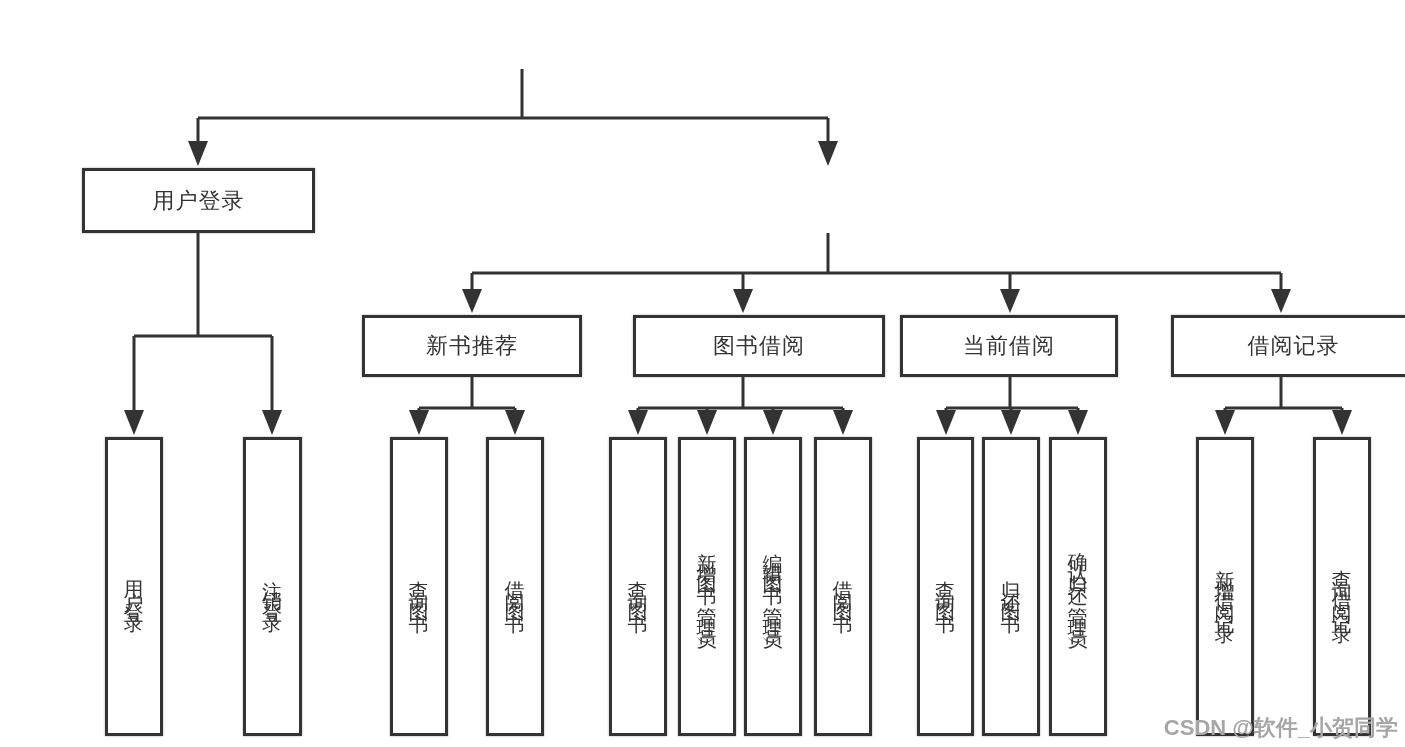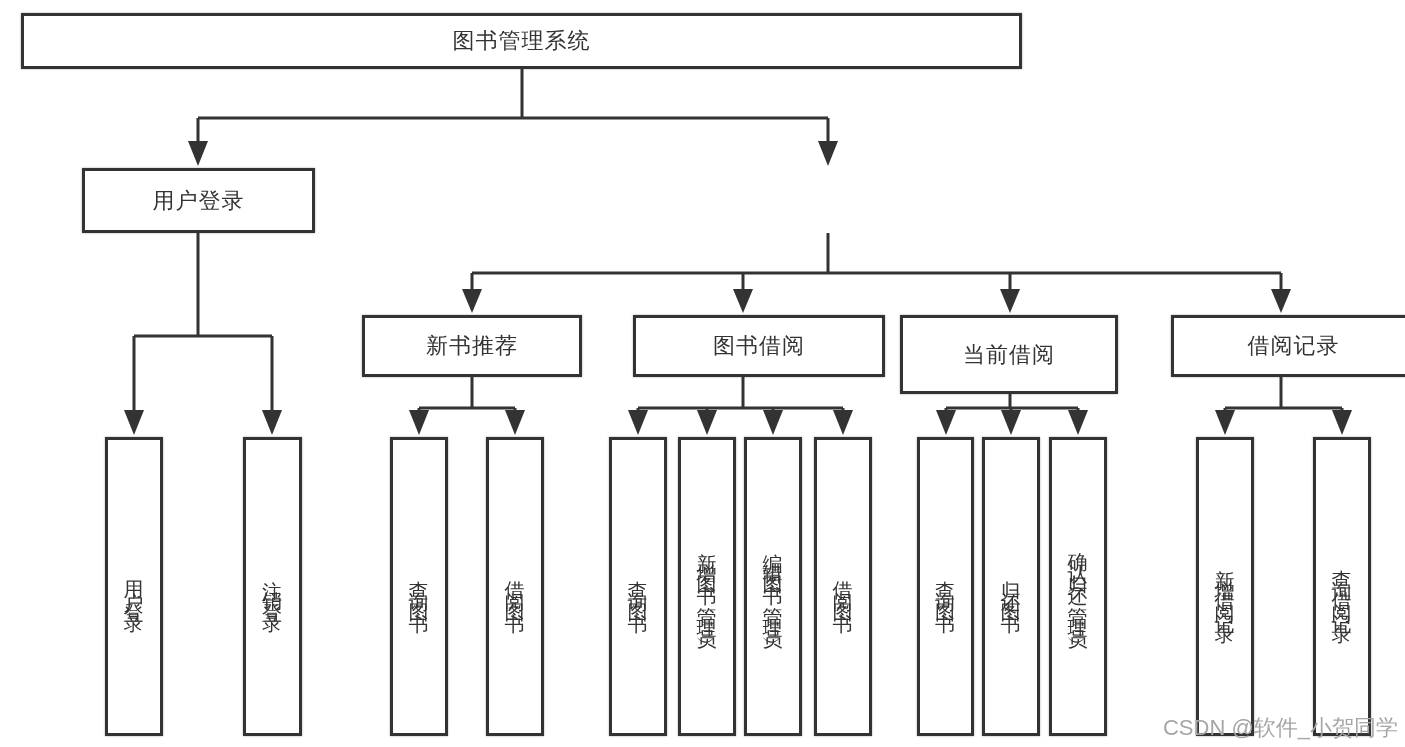--- a/index.html
+++ b/index.html
@@ -34,20 +34,21 @@
     letter-spacing:11px;
     line-height:1;
   }
   .watermark{
     position:absolute;
     right:7px;
     bottom:4px;
     font-size:22px;
     color:#a6a6a6;
     white-space:nowrap;
+    font-weight:bold;
   }
 </style>
 </head>
 <body>
 
 <div class="canvas">
 
   <svg class="connectors" width="1405" height="747" viewBox="0 0 1405 747">
     <path fill="none" stroke="#333333" stroke-width="3" d="
       M522,69 V118 M198,118 H828 M198,118 V145 M828,118 V145
@@ -73,35 +74,32 @@
       <polygon points="763,410 783,410 773,435"></polygon>
       <polygon points="833,410 853,410 843,435"></polygon>
       <polygon points="936,410 956,410 946,435"></polygon>
       <polygon points="1001,410 1021,410 1011,435"></polygon>
       <polygon points="1068,410 1088,410 1078,435"></polygon>
       <polygon points="1215,410 1235,410 1225,435"></polygon>
       <polygon points="1332,410 1352,410 1342,435"></polygon>
     </g>
   </svg>
 
-  <div class="box hbox" style="left:21px;top:13px;width:1001px;height:56px">
-    <span>图书管理系统</span>
-  </div>
 
   <div class="box hbox" style="left:82px;top:168px;width:233px;height:65px">
     <span>用户登录</span>
   </div>
 
   <div class="box hbox" style="left:362px;top:315px;width:220px;height:62px">
     <span>新书推荐</span>
   </div>
   <div class="box hbox" style="left:633px;top:315px;width:252px;height:62px">
     <span>图书借阅</span>
   </div>
-  <div class="box hbox" style="left:900px;top:315px;width:218px;height:79px">
+  <div class="box hbox" style="left:900px;top:315px;width:218px;height:62px">
     <span>当前借阅</span>
   </div>
   <div class="box hbox" style="left:1171px;top:315px;width:245px;height:62px">
     <span>借阅记录</span>
   </div>
 
   <div class="box vbox" style="left:105px;top:437px;width:58px;height:299px">
     <span>用户登录</span>
   </div>
   <div class="box vbox" style="left:243px;top:437px;width:59px;height:299px">

